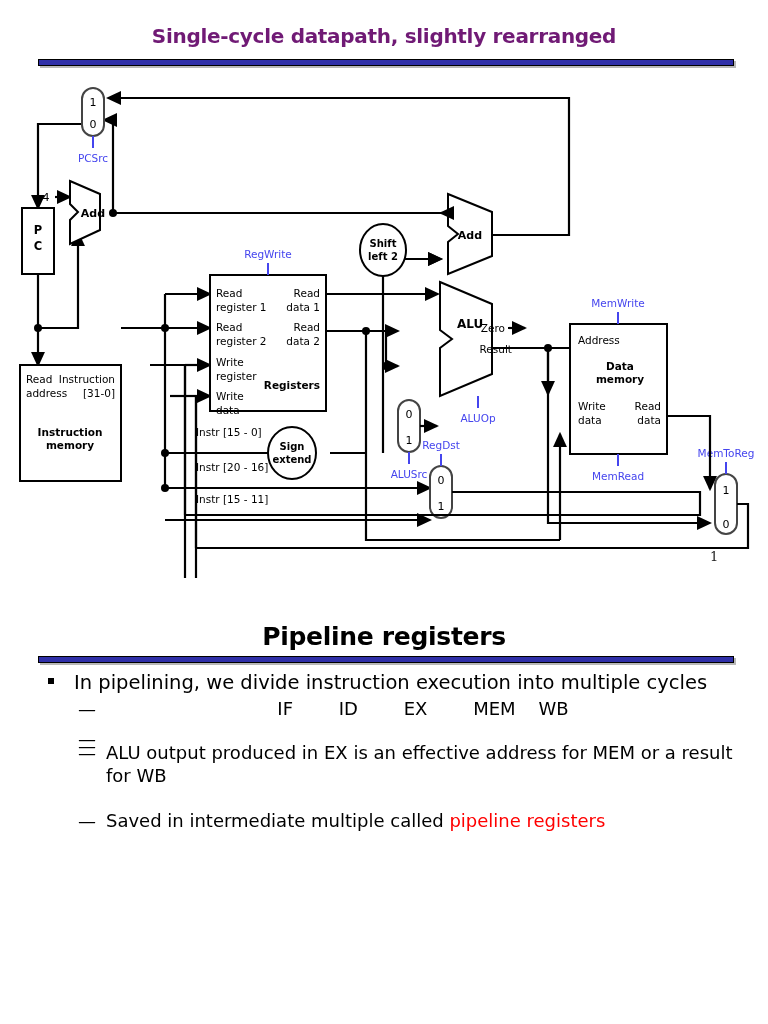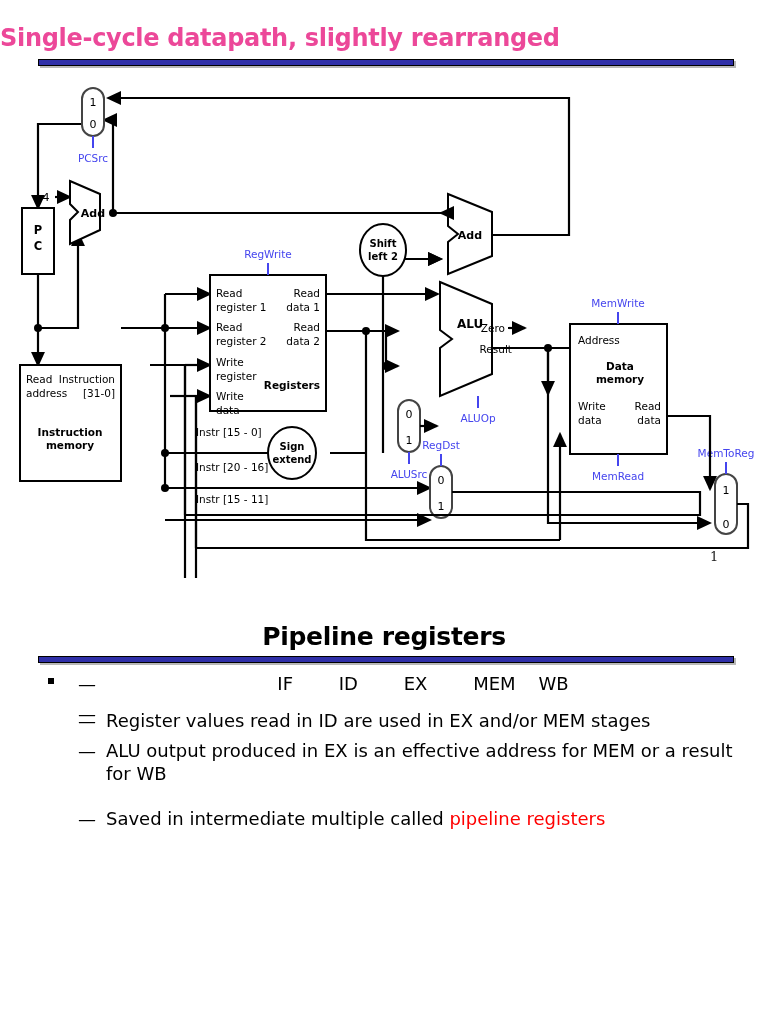--- a/index.html
+++ b/index.html
@@ -19,25 +19,26 @@
   
   #slide-one {
     position: absolute;
     left: 0; top: 0;
     width: 768px; height: 600px;
   }
   .slide-title {
     position: absolute;
     left: 0; top: 24px;
     width: 768px;
+    text-align: center;
     font-family: "DejaVu Sans", sans-serif;
     font-weight: bold;
-    font-size: 24px;
+    font-size: 20px;
     letter-spacing: -0.3px;
-    color: #ec4899;
+    color: #701a75;
   }
   .title-rule {
     position: absolute;
     left: 38px;
     width: 696px;
     height: 7px;
     background: #2f2fa8;
     border: 1px solid #000;
     box-shadow: 2px 2px 0 #b8b8b8;
     box-sizing: border-box;
@@ -313,39 +314,39 @@
 </div>
 
 <div id="slide-two">
   <div id="title-two">Pipeline registers</div>
   <div class="title-rule" id="rule-two"></div>
 
   <div class="body-list">
 
     <div class="lvl1">
       <span class="sq"></span>
+      <span>In pipelining, we divide instruction execution into multiple cycles</span>
     </div>
 
     <div class="lvl2">
       <span class="dash">—</span>
       <span class="stage-row">IF        ID        EX        MEM    WB</span>
     </div>
 
     <div class="gap-sm"></div>
 
 
     <div class="lvl2">
       <span class="dash">—</span>
     </div>
 
     <div class="gap-sm"></div>
 
     <div class="lvl2">
       <span class="dash">—</span>
-      <span>Register values read in ID are used in EX and/or MEM stages</span>
     </div>
 
     <div class="gap-sm"></div>
 
     <div class="lvl2">
       <span class="dash">—</span>
       <span>ALU output produced in EX is an effective address for MEM or a result for WB</span>
     </div>
 
     <div class="gap-lg"></div>

